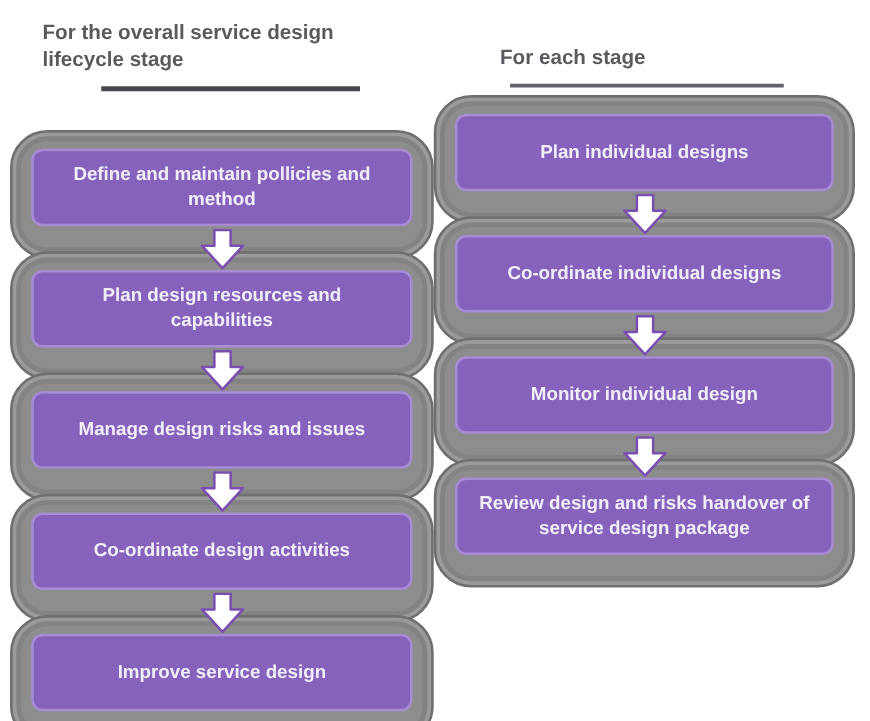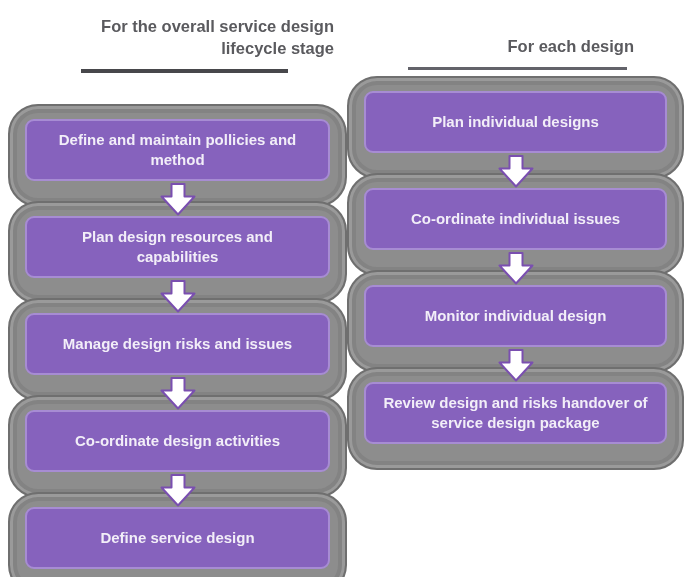--- a/index.html
+++ b/index.html
@@ -12,21 +12,21 @@
     width: 696px;
     height: 577px;
     background: #ffffff;
     font-family: "Liberation Sans", sans-serif;
     overflow: hidden;
   }
 
   
   .header {
     position: absolute;
-    text-align: right;
+    text-align: left;
     font-weight: bold;
     color: var(--header-text, #5A5A5E);
     z-index: 20;
   }
   .header-left  { left: 34px;  top: 16px; width: 300px; font-size: 16.5px; line-height: 1.32; }
   .header-right { left: 400px; top: 36px; width: 234px; font-size: 16.5px; line-height: 1.32; }
   .underline { margin: 9px auto 0 auto; }
   .underline-left  { width: 207px; height: 4px; background: var(--underline-left,  #47474B); }
   .underline-right { width: 219px; height: 3px; background: var(--underline-right, #63636A); }
 
@@ -85,21 +85,21 @@
 </head>
 <body>
 
 <div class="canvas">
 
   <div class="header header-left">
     <div>For the overall service design lifecycle stage</div>
     <div class="underline underline-left"></div>
   </div>
   <div class="header header-right">
-    <div>For each design</div>
+    <div>For each stage</div>
     <div class="underline underline-right"></div>
   </div>
 
   <div class="col col-left">
 
     <div class="frame">
       <div class="box">
         <span>Define and maintain pollicies and method</span>
       </div>
       <svg class="arrow" width="36" height="33" viewBox="0 0 36 33">
@@ -129,40 +129,40 @@
       <div class="box">
         <span>Co-ordinate design activities</span>
       </div>
       <svg class="arrow" width="36" height="33" viewBox="0 0 36 33">
         <path d="M11.5 1 H24.5 V13.5 H34.5 L18 31.5 L1.5 13.5 H11.5 Z"></path>
       </svg>
     </div>
 
     <div class="frame">
       <div class="box">
-        <span>Define service design</span>
+        <span>Improve service design</span>
       </div>
     </div>
 
   </div>
 
   <div class="col col-right">
 
     <div class="frame">
       <div class="box">
         <span>Plan individual designs</span>
       </div>
       <svg class="arrow" width="36" height="33" viewBox="0 0 36 33">
         <path d="M11.5 1 H24.5 V13.5 H34.5 L18 31.5 L1.5 13.5 H11.5 Z"></path>
       </svg>
     </div>
 
     <div class="frame">
       <div class="box">
-        <span>Co-ordinate individual issues</span>
+        <span>Co-ordinate individual designs</span>
       </div>
       <svg class="arrow" width="36" height="33" viewBox="0 0 36 33">
         <path d="M11.5 1 H24.5 V13.5 H34.5 L18 31.5 L1.5 13.5 H11.5 Z"></path>
       </svg>
     </div>
 
     <div class="frame">
       <div class="box">
         <span>Monitor individual design</span>
       </div>

